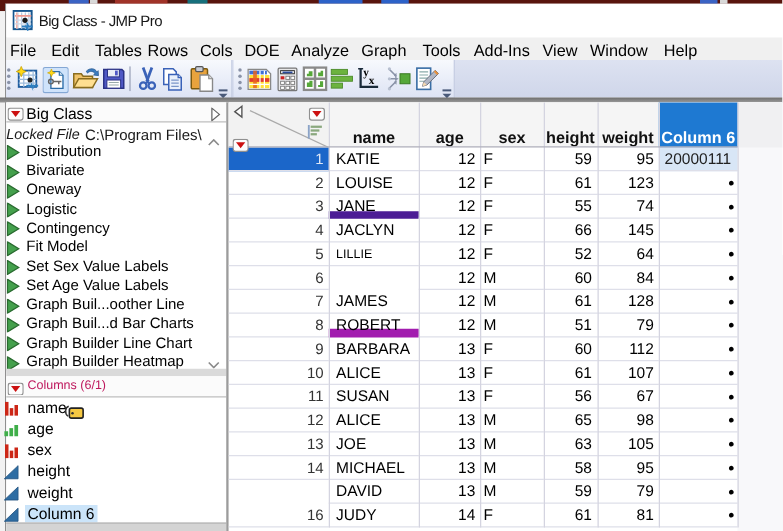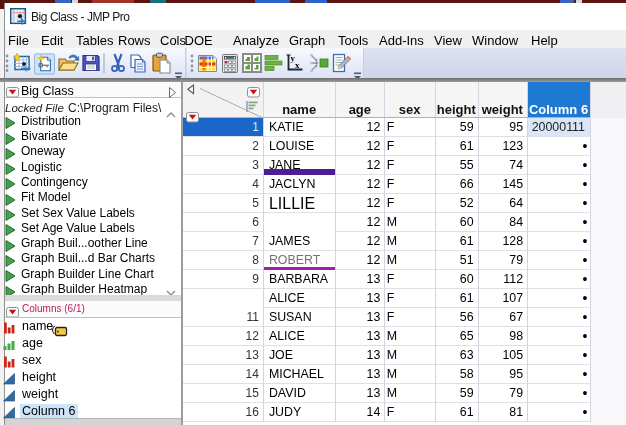--- a/index.html
+++ b/index.html
@@ -45,21 +45,21 @@
 </div>
 <div class="abs" style="left:31px;top:10px;font-size:12px;letter-spacing:-0.45px;color:#191919;">Big Class - JMP Pro</div>
 
 <div class="abs" style="left:4.5px;top:30px;width:621.5px;height:18px;background:#f0f0f0;"></div>
 <div class="abs" id="menubar" style="left:4.5px;top:32.5px;width:621.5px;height:16px;font-size:13px;color:#000;">
       <div style="position: absolute; left: 3.5px; top: 0px;">File</div>
       <div style="position: absolute; left: 36.5px; top: 0px;">Edit</div>
       <div style="position: absolute; left: 71.5px; top: 0px;">Tables</div>
       <div style="position: absolute; left: 113.5px; top: 0px;">Rows</div>
       <div style="position: absolute; left: 155.5px; top: 0px;">Cols</div>
-      <div style="position: absolute; left: 180px; top: 0px; text-align: center;">DOE</div>
+      <div style="position: absolute; left: 191px; top: 0px; text-align: center;">DOE</div>
       <div style="position: absolute; left: 228.5px; top: 0px;">Analyze</div>
       <div style="position: absolute; left: 284.5px; top: 0px;">Graph</div>
       <div style="position: absolute; left: 333.5px; top: 0px;">Tools</div>
       <div style="position: absolute; left: 374.5px; top: 0px;">Add-Ins</div>
       <div style="position: absolute; left: 429.5px; top: 0px;">View</div>
       <div style="position: absolute; left: 467.5px; top: 0px;">Window</div>
       <div style="position: absolute; left: 526.5px; top: 0px;">Help</div>
     </div>
 
 <div class="abs" style="left:4.5px;top:48px;width:621.5px;height:30px;background:linear-gradient(#dde2f1,#cfd6ea);"></div>
@@ -379,53 +379,54 @@
       <div class="abs" style="left:295.1px;top:74px;width:49.5px;height:19px;font-size:12.4px;color:#000;text-align:right;padding-right:4px;line-height:19px;border-bottom:1px solid #dedfe9;">74</div>
       <div class="abs" style="left:344.6px;top:74px;width:62.89999999999998px;height:19px;font-size:14px;color:#000;text-align:right;padding-right:2.5px;line-height:19px;border-bottom:1px solid #dedfe9;">•</div>
       <div class="abs" style="left:0;top:93px;width:80.4px;height:19px;color:#333;font-size:12px;text-align:right;padding-right:4px;line-height:19px;border-bottom:1px solid #dedfe9;">4</div>
       <div class="abs" style="left:80.4px;top:93px;width:72.5px;height:19px;font-size:12.4px;color:#000;padding-left:6px;line-height:19px;border-bottom:1px solid #dedfe9;">JACLYN</div>
       <div class="abs" style="left:152.9px;top:93px;width:48.900000000000006px;height:19px;font-size:12.4px;color:#000;text-align:right;padding-right:4px;line-height:19px;border-bottom:1px solid #dedfe9;">12</div>
       <div class="abs" style="left:201.8px;top:93px;width:50.69999999999999px;height:19px;font-size:12.4px;color:#000;padding-left:2.5px;line-height:19px;border-bottom:1px solid #dedfe9;">F</div>
       <div class="abs" style="left:252.5px;top:93px;width:42.60000000000002px;height:19px;font-size:12.4px;color:#000;text-align:right;padding-right:4px;line-height:19px;border-bottom:1px solid #dedfe9;">66</div>
       <div class="abs" style="left:295.1px;top:93px;width:49.5px;height:19px;font-size:12.4px;color:#000;text-align:right;padding-right:4px;line-height:19px;border-bottom:1px solid #dedfe9;">145</div>
       <div class="abs" style="left:344.6px;top:93px;width:62.89999999999998px;height:19px;font-size:14px;color:#000;text-align:right;padding-right:2.5px;line-height:19px;border-bottom:1px solid #dedfe9;">•</div>
       <div class="abs" style="left:0;top:112px;width:80.4px;height:19px;color:#333;font-size:12px;text-align:right;padding-right:4px;line-height:19px;border-bottom:1px solid #dedfe9;">5</div>
-      <div class="abs" style="left:80.4px;top:112px;width:72.5px;height:19px;font-size:16px;color:#000;padding-left:6px;line-height:19px;border-bottom:1px solid #dedfe9;">LILLIE</div>
+      <div class="abs" style="left:80.4px;top:112px;width:72.5px;height:19px;font-size:10px;color:#000;padding-left:6px;line-height:19px;border-bottom:1px solid #dedfe9;">LILLIE</div>
       <div class="abs" style="left:152.9px;top:112px;width:48.900000000000006px;height:19px;font-size:12.4px;color:#000;text-align:right;padding-right:4px;line-height:19px;border-bottom:1px solid #dedfe9;">12</div>
       <div class="abs" style="left:201.8px;top:112px;width:50.69999999999999px;height:19px;font-size:12.4px;color:#000;padding-left:2.5px;line-height:19px;border-bottom:1px solid #dedfe9;">F</div>
       <div class="abs" style="left:252.5px;top:112px;width:42.60000000000002px;height:19px;font-size:12.4px;color:#000;text-align:right;padding-right:4px;line-height:19px;border-bottom:1px solid #dedfe9;">52</div>
       <div class="abs" style="left:295.1px;top:112px;width:49.5px;height:19px;font-size:12.4px;color:#000;text-align:right;padding-right:4px;line-height:19px;border-bottom:1px solid #dedfe9;">64</div>
       <div class="abs" style="left:344.6px;top:112px;width:62.89999999999998px;height:19px;font-size:14px;color:#000;text-align:right;padding-right:2.5px;line-height:19px;border-bottom:1px solid #dedfe9;">•</div>
       <div class="abs" style="left:0;top:131px;width:80.4px;height:19px;color:#333;font-size:12px;text-align:right;padding-right:4px;line-height:19px;border-bottom:1px solid #dedfe9;">6</div>
       <div class="abs" style="left:152.9px;top:131px;width:48.900000000000006px;height:19px;font-size:12.4px;color:#000;text-align:right;padding-right:4px;line-height:19px;border-bottom:1px solid #dedfe9;">12</div>
       <div class="abs" style="left:201.8px;top:131px;width:50.69999999999999px;height:19px;font-size:12.4px;color:#000;padding-left:2.5px;line-height:19px;border-bottom:1px solid #dedfe9;">M</div>
       <div class="abs" style="left:252.5px;top:131px;width:42.60000000000002px;height:19px;font-size:12.4px;color:#000;text-align:right;padding-right:4px;line-height:19px;border-bottom:1px solid #dedfe9;">60</div>
       <div class="abs" style="left:295.1px;top:131px;width:49.5px;height:19px;font-size:12.4px;color:#000;text-align:right;padding-right:4px;line-height:19px;border-bottom:1px solid #dedfe9;">84</div>
       <div class="abs" style="left:344.6px;top:131px;width:62.89999999999998px;height:19px;font-size:14px;color:#000;text-align:right;padding-right:2.5px;line-height:19px;border-bottom:1px solid #dedfe9;">•</div>
       <div class="abs" style="left:0;top:150px;width:80.4px;height:19px;color:#333;font-size:12px;text-align:right;padding-right:4px;line-height:19px;border-bottom:1px solid #dedfe9;">7</div>
       <div class="abs" style="left:80.4px;top:150px;width:72.5px;height:19px;font-size:12.4px;color:#000;padding-left:6px;line-height:19px;border-bottom:1px solid #dedfe9;">JAMES</div>
       <div class="abs" style="left:152.9px;top:150px;width:48.900000000000006px;height:19px;font-size:12.4px;color:#000;text-align:right;padding-right:4px;line-height:19px;border-bottom:1px solid #dedfe9;">12</div>
       <div class="abs" style="left:201.8px;top:150px;width:50.69999999999999px;height:19px;font-size:12.4px;color:#000;padding-left:2.5px;line-height:19px;border-bottom:1px solid #dedfe9;">M</div>
       <div class="abs" style="left:252.5px;top:150px;width:42.60000000000002px;height:19px;font-size:12.4px;color:#000;text-align:right;padding-right:4px;line-height:19px;border-bottom:1px solid #dedfe9;">61</div>
       <div class="abs" style="left:295.1px;top:150px;width:49.5px;height:19px;font-size:12.4px;color:#000;text-align:right;padding-right:4px;line-height:19px;border-bottom:1px solid #dedfe9;">128</div>
       <div class="abs" style="left:344.6px;top:150px;width:62.89999999999998px;height:19px;font-size:14px;color:#000;text-align:right;padding-right:2.5px;line-height:19px;border-bottom:1px solid #dedfe9;">•</div>
       <div class="abs" style="left:0;top:169px;width:80.4px;height:19px;color:#333;font-size:12px;text-align:right;padding-right:4px;line-height:19px;border-bottom:1px solid #dedfe9;">8</div>
-      <div class="abs" style="left:80.4px;top:169px;width:72.5px;height:19px;font-size:12.4px;color:#737373;padding-left:6px;line-height:19px;border-bottom:3px solid #a21caf;">ROBERT</div>
+      <div class="abs" style="left:80.4px;top:169px;width:72.5px;height:19px;font-size:12.4px;color:#000000;padding-left:6px;line-height:19px;border-bottom:7px solid #a21caf;">ROBERT</div>
       <div class="abs" style="left:152.9px;top:169px;width:48.900000000000006px;height:19px;font-size:12.4px;color:#000;text-align:right;padding-right:4px;line-height:19px;border-bottom:1px solid #dedfe9;">12</div>
       <div class="abs" style="left:201.8px;top:169px;width:50.69999999999999px;height:19px;font-size:12.4px;color:#000;padding-left:2.5px;line-height:19px;border-bottom:1px solid #dedfe9;">M</div>
       <div class="abs" style="left:252.5px;top:169px;width:42.60000000000002px;height:19px;font-size:12.4px;color:#000;text-align:right;padding-right:4px;line-height:19px;border-bottom:1px solid #dedfe9;">51</div>
       <div class="abs" style="left:295.1px;top:169px;width:49.5px;height:19px;font-size:12.4px;color:#000;text-align:right;padding-right:4px;line-height:19px;border-bottom:1px solid #dedfe9;">79</div>
       <div class="abs" style="left:344.6px;top:169px;width:62.89999999999998px;height:19px;font-size:14px;color:#000;text-align:right;padding-right:2.5px;line-height:19px;border-bottom:1px solid #dedfe9;">•</div>
       <div class="abs" style="left:0;top:188px;width:80.4px;height:19px;color:#333;font-size:12px;text-align:right;padding-right:4px;line-height:19px;border-bottom:1px solid #dedfe9;">9</div>
       <div class="abs" style="left:80.4px;top:188px;width:72.5px;height:19px;font-size:12.4px;color:#000;padding-left:6px;line-height:19px;border-bottom:1px solid #dedfe9;">BARBARA</div>
       <div class="abs" style="left:152.9px;top:188px;width:48.900000000000006px;height:19px;font-size:12.4px;color:#000;text-align:right;padding-right:4px;line-height:19px;border-bottom:1px solid #dedfe9;">13</div>
       <div class="abs" style="left:201.8px;top:188px;width:50.69999999999999px;height:19px;font-size:12.4px;color:#000;padding-left:2.5px;line-height:19px;border-bottom:1px solid #dedfe9;">F</div>
       <div class="abs" style="left:252.5px;top:188px;width:42.60000000000002px;height:19px;font-size:12.4px;color:#000;text-align:right;padding-right:4px;line-height:19px;border-bottom:1px solid #dedfe9;">60</div>
       <div class="abs" style="left:295.1px;top:188px;width:49.5px;height:19px;font-size:12.4px;color:#000;text-align:right;padding-right:4px;line-height:19px;border-bottom:1px solid #dedfe9;">112</div>
       <div class="abs" style="left:344.6px;top:188px;width:62.89999999999998px;height:19px;font-size:14px;color:#000;text-align:right;padding-right:2.5px;line-height:19px;border-bottom:1px solid #dedfe9;">•</div>
+      <div class="abs" style="left:0;top:207px;width:80.4px;height:19px;color:#333;font-size:12px;text-align:right;padding-right:4px;line-height:19px;border-bottom:1px solid #dedfe9;">10</div>
       <div class="abs" style="left:80.4px;top:207px;width:72.5px;height:19px;font-size:12.4px;color:#000;padding-left:6px;line-height:19px;border-bottom:1px solid #dedfe9;">ALICE</div>
       <div class="abs" style="left:152.9px;top:207px;width:48.900000000000006px;height:19px;font-size:12.4px;color:#000;text-align:right;padding-right:4px;line-height:19px;border-bottom:1px solid #dedfe9;">13</div>
       <div class="abs" style="left:201.8px;top:207px;width:50.69999999999999px;height:19px;font-size:12.4px;color:#000;padding-left:2.5px;line-height:19px;border-bottom:1px solid #dedfe9;">F</div>
       <div class="abs" style="left:252.5px;top:207px;width:42.60000000000002px;height:19px;font-size:12.4px;color:#000;text-align:right;padding-right:4px;line-height:19px;border-bottom:1px solid #dedfe9;">61</div>
       <div class="abs" style="left:295.1px;top:207px;width:49.5px;height:19px;font-size:12.4px;color:#000;text-align:right;padding-right:4px;line-height:19px;border-bottom:1px solid #dedfe9;">107</div>
       <div class="abs" style="left:344.6px;top:207px;width:62.89999999999998px;height:19px;font-size:14px;color:#000;text-align:right;padding-right:2.5px;line-height:19px;border-bottom:1px solid #dedfe9;">•</div>
       <div class="abs" style="left:0;top:226px;width:80.4px;height:19px;color:#333;font-size:12px;text-align:right;padding-right:4px;line-height:19px;border-bottom:1px solid #dedfe9;">11</div>
       <div class="abs" style="left:80.4px;top:226px;width:72.5px;height:19px;font-size:12.4px;color:#000;padding-left:6px;line-height:19px;border-bottom:1px solid #dedfe9;">SUSAN</div>
       <div class="abs" style="left:152.9px;top:226px;width:48.900000000000006px;height:19px;font-size:12.4px;color:#000;text-align:right;padding-right:4px;line-height:19px;border-bottom:1px solid #dedfe9;">13</div>
       <div class="abs" style="left:201.8px;top:226px;width:50.69999999999999px;height:19px;font-size:12.4px;color:#000;padding-left:2.5px;line-height:19px;border-bottom:1px solid #dedfe9;">F</div>
@@ -446,21 +447,20 @@
       <div class="abs" style="left:252.5px;top:264px;width:42.60000000000002px;height:19px;font-size:12.4px;color:#000;text-align:right;padding-right:4px;line-height:19px;border-bottom:1px solid #dedfe9;">63</div>
       <div class="abs" style="left:295.1px;top:264px;width:49.5px;height:19px;font-size:12.4px;color:#000;text-align:right;padding-right:4px;line-height:19px;border-bottom:1px solid #dedfe9;">105</div>
       <div class="abs" style="left:344.6px;top:264px;width:62.89999999999998px;height:19px;font-size:14px;color:#000;text-align:right;padding-right:2.5px;line-height:19px;border-bottom:1px solid #dedfe9;">•</div>
       <div class="abs" style="left:0;top:283px;width:80.4px;height:19px;color:#333;font-size:12px;text-align:right;padding-right:4px;line-height:19px;border-bottom:1px solid #dedfe9;">14</div>
       <div class="abs" style="left:80.4px;top:283px;width:72.5px;height:19px;font-size:12.4px;color:#000;padding-left:6px;line-height:19px;border-bottom:1px solid #dedfe9;">MICHAEL</div>
       <div class="abs" style="left:152.9px;top:283px;width:48.900000000000006px;height:19px;font-size:12.4px;color:#000;text-align:right;padding-right:4px;line-height:19px;border-bottom:1px solid #dedfe9;">13</div>
       <div class="abs" style="left:201.8px;top:283px;width:50.69999999999999px;height:19px;font-size:12.4px;color:#000;padding-left:2.5px;line-height:19px;border-bottom:1px solid #dedfe9;">M</div>
       <div class="abs" style="left:252.5px;top:283px;width:42.60000000000002px;height:19px;font-size:12.4px;color:#000;text-align:right;padding-right:4px;line-height:19px;border-bottom:1px solid #dedfe9;">58</div>
       <div class="abs" style="left:295.1px;top:283px;width:49.5px;height:19px;font-size:12.4px;color:#000;text-align:right;padding-right:4px;line-height:19px;border-bottom:1px solid #dedfe9;">95</div>
       <div class="abs" style="left:344.6px;top:283px;width:62.89999999999998px;height:19px;font-size:14px;color:#000;text-align:right;padding-right:2.5px;line-height:19px;border-bottom:1px solid #dedfe9;">•</div>
-      <div class="abs" style="left:0;top:302px;width:80.4px;height:19px;color:#333;font-size:12px;text-align:right;padding-right:4px;line-height:19px;border-bottom:1px solid #dedfe9;">15</div>
       <div class="abs" style="left:80.4px;top:302px;width:72.5px;height:19px;font-size:12.4px;color:#000;padding-left:6px;line-height:19px;border-bottom:1px solid #dedfe9;">DAVID</div>
       <div class="abs" style="left:152.9px;top:302px;width:48.900000000000006px;height:19px;font-size:12.4px;color:#000;text-align:right;padding-right:4px;line-height:19px;border-bottom:1px solid #dedfe9;">13</div>
       <div class="abs" style="left:201.8px;top:302px;width:50.69999999999999px;height:19px;font-size:12.4px;color:#000;padding-left:2.5px;line-height:19px;border-bottom:1px solid #dedfe9;">M</div>
       <div class="abs" style="left:252.5px;top:302px;width:42.60000000000002px;height:19px;font-size:12.4px;color:#000;text-align:right;padding-right:4px;line-height:19px;border-bottom:1px solid #dedfe9;">59</div>
       <div class="abs" style="left:295.1px;top:302px;width:49.5px;height:19px;font-size:12.4px;color:#000;text-align:right;padding-right:4px;line-height:19px;border-bottom:1px solid #dedfe9;">79</div>
       <div class="abs" style="left:344.6px;top:302px;width:62.89999999999998px;height:19px;font-size:14px;color:#000;text-align:right;padding-right:2.5px;line-height:19px;border-bottom:1px solid #dedfe9;">•</div>
       <div class="abs" style="left:0;top:321px;width:80.4px;height:19px;color:#333;font-size:12px;text-align:right;padding-right:4px;line-height:19px;border-bottom:1px solid #dedfe9;">16</div>
       <div class="abs" style="left:80.4px;top:321px;width:72.5px;height:19px;font-size:12.4px;color:#000;padding-left:6px;line-height:19px;border-bottom:1px solid #dedfe9;">JUDY</div>
       <div class="abs" style="left:152.9px;top:321px;width:48.900000000000006px;height:19px;font-size:12.4px;color:#000;text-align:right;padding-right:4px;line-height:19px;border-bottom:1px solid #dedfe9;">14</div>
       <div class="abs" style="left:201.8px;top:321px;width:50.69999999999999px;height:19px;font-size:12.4px;color:#000;padding-left:2.5px;line-height:19px;border-bottom:1px solid #dedfe9;">F</div>

